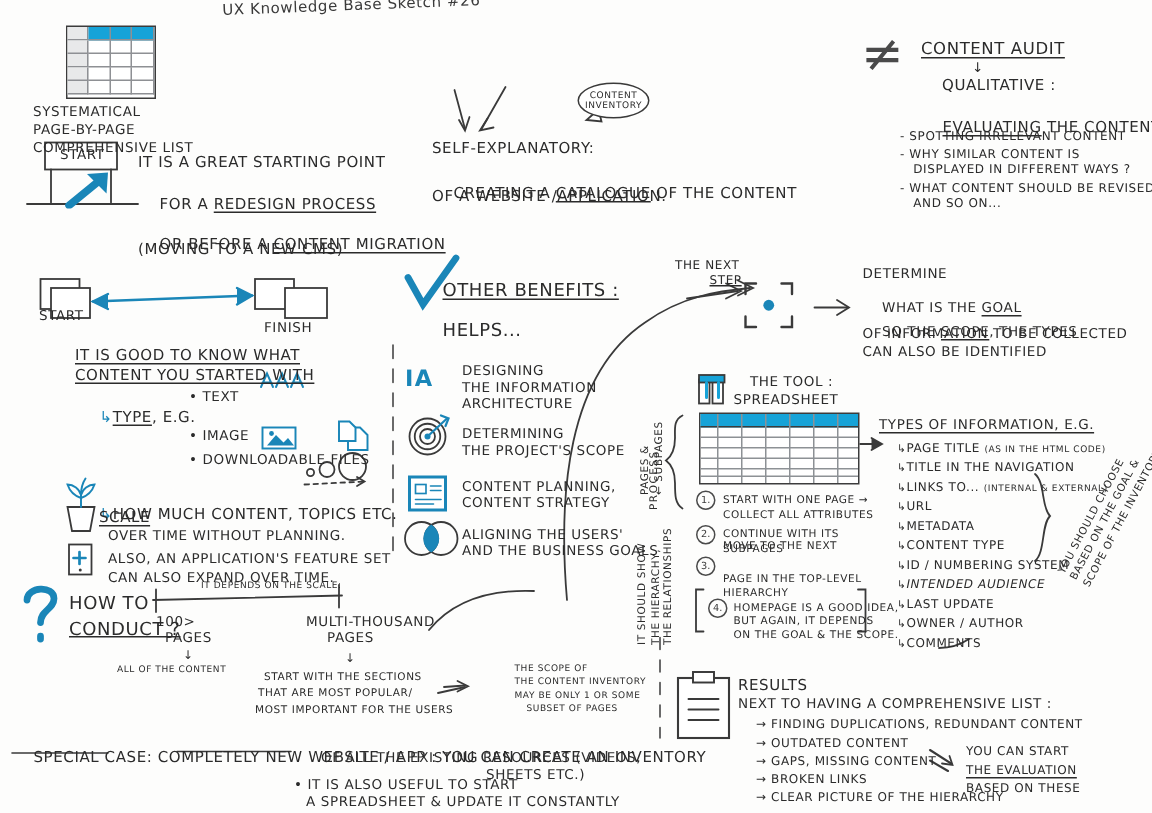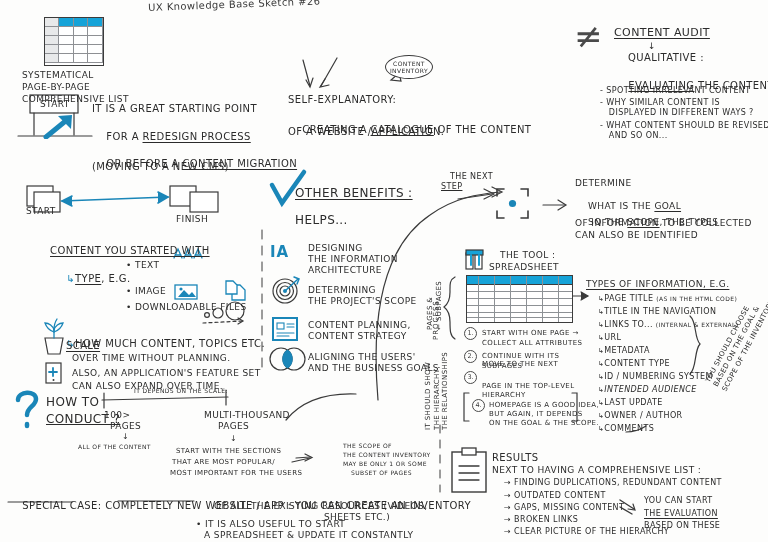--- a/index.html
+++ b/index.html
@@ -275,20 +275,21 @@
     <span>FOR A </span><span class="u">REDESIGN PROCESS</span>
   </div>
   <div class="hw cap f10" style="left:92px;top:146px;">
     <span>OR BEFORE A </span><span class="u">CONTENT MIGRATION</span>
   </div>
   <div class="hw cap f10" style="left:92px;top:161px;">(MOVING TO A NEW CMS)</div>
 
   <div class="hw cap f9" style="left:26px;top:206px;">START</div>
   <div class="hw cap f9" style="left:176px;top:214px;">FINISH</div>
 
+  <div class="hw cap f10 u" style="left:50px;top:232px;">IT IS GOOD TO KNOW WHAT</div>
   <div class="hw cap f10 u" style="left:50px;top:245px;">CONTENT YOU STARTED WITH</div>
 
   <div class="hw cap f10" style="left:52px;top:261px;">
     <span class="blue">↳</span><span class="u">TYPE</span><span>, E.G.</span>
   </div>
   <div class="hw cap f9" style="left:126px;top:260px;">• <span>TEXT</span></div>
   <div class="hw cap f9" style="left:126px;top:286px;">• <span>IMAGE</span></div>
   <div class="hw cap f9" style="left:126px;top:302px;">• <span>DOWNLOADABLE FILES</span></div>
 
   <div class="hw cap f10" style="left:52px;top:326px;">
@@ -336,21 +337,21 @@
   <div class="hw cap f9" style="left:308px;top:285px;">DETERMINING</div>
   <div class="hw cap f9" style="left:308px;top:296px;">THE PROJECT'S SCOPE</div>
 
   <div class="hw cap f9" style="left:308px;top:320px;">CONTENT PLANNING,</div>
   <div class="hw cap f9" style="left:308px;top:331px;">CONTENT STRATEGY</div>
 
   <div class="hw cap f9" style="left:308px;top:352px;">ALIGNING THE USERS'</div>
   <div class="hw cap f9" style="left:308px;top:363px;">AND THE BUSINESS GOALS</div>
 
   <div class="hw cap f8" style="left:450px;top:172px;">THE NEXT</div>
-  <div class="hw cap f8" style="left:441px;top:182px;text-decoration:underline;">STEP</div>
+  <div class="hw cap f8" style="left:473px;top:182px;text-decoration:underline;">STEP</div>
 
   <div class="hw cap f9" style="left:575px;top:178px;">DETERMINE</div>
   <div class="hw cap f9" style="left:575px;top:190px;">
     <span>WHAT IS THE </span><span class="u">GOAL</span>
   </div>
   <div class="hw cap f9" style="left:575px;top:206px;">
     <span>SO THE </span><span class="u">SCOPE</span><span>, THE TYPES</span>
   </div>
   <div class="hw cap f9" style="left:575px;top:218px;">OF INFORMATION TO BE COLLECTED</div>
   <div class="hw cap f9" style="left:575px;top:230px;">CAN ALSO BE IDENTIFIED</div>

